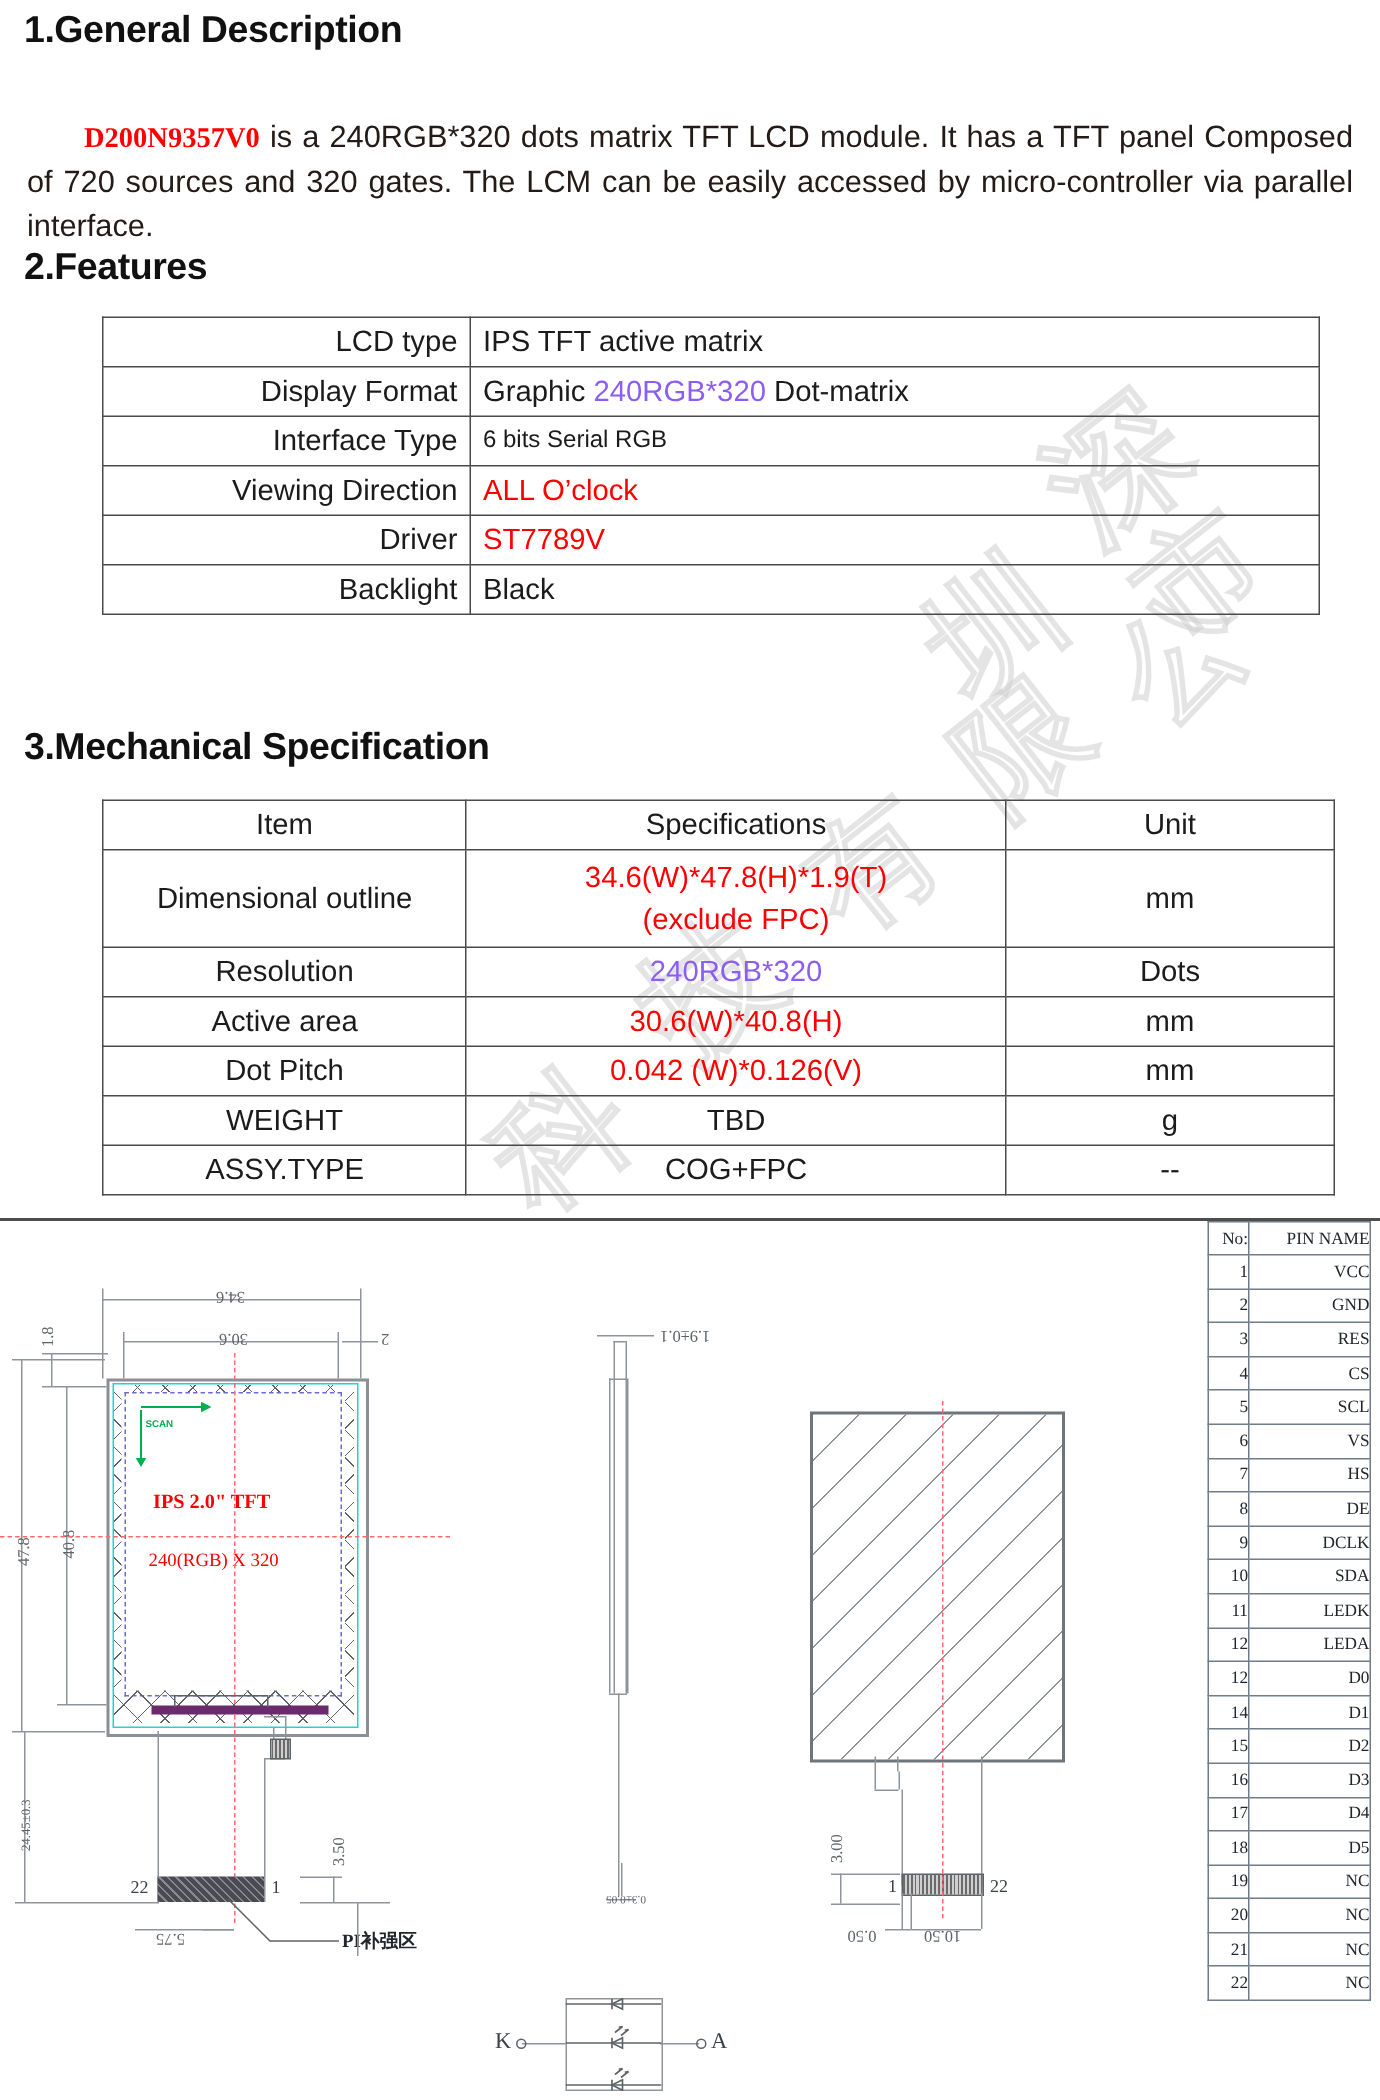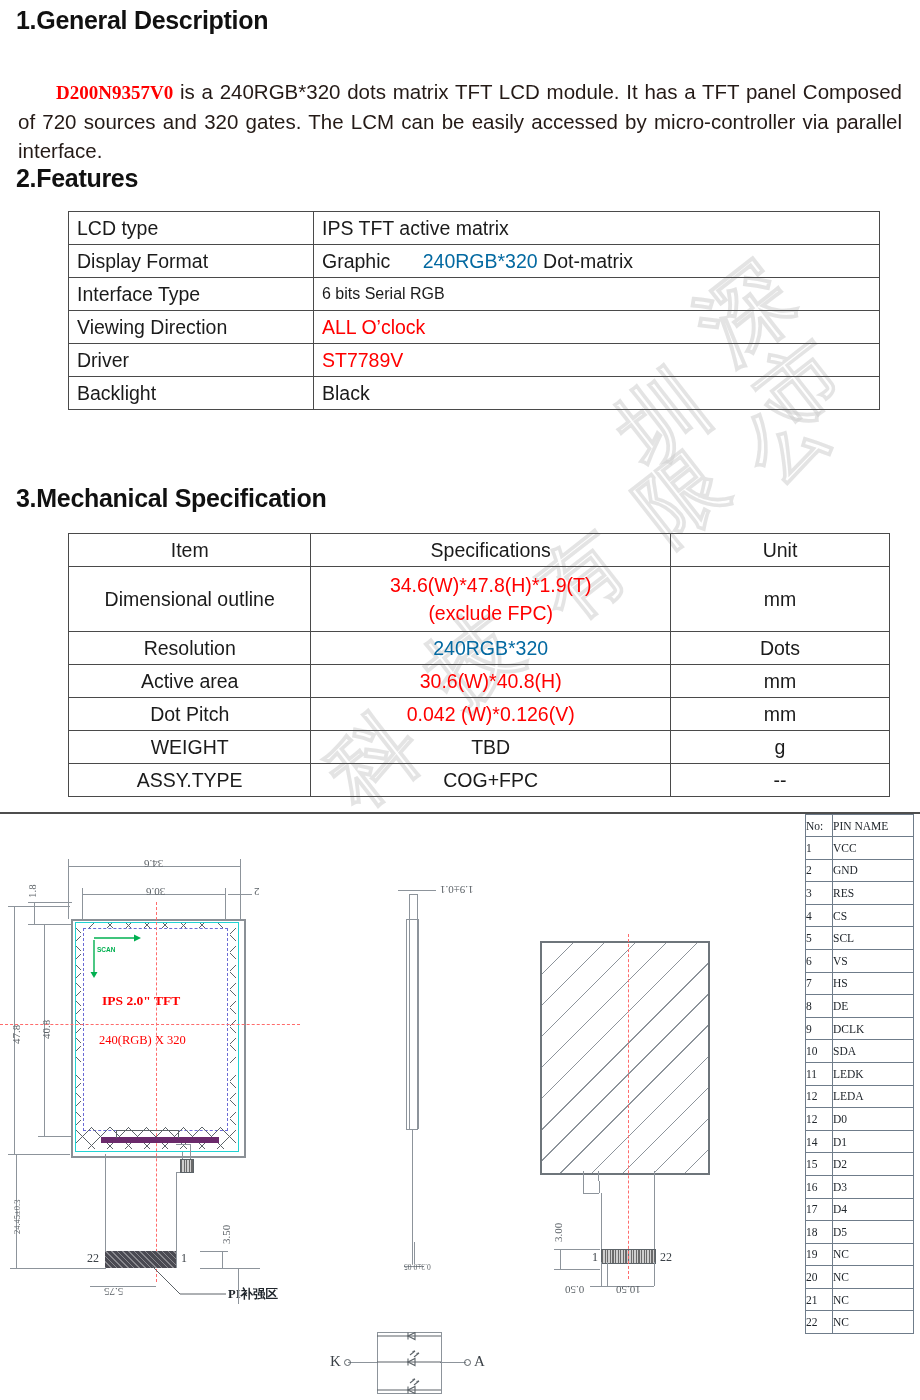--- a/index.html
+++ b/index.html
@@ -38,25 +38,25 @@
   table{border-collapse:collapse;position:absolute;z-index:3;background:transparent;}
   table td{
     border:1.6px solid #4a4a4a;
     font-size:19.5px;color:#1b1b1b;
     padding:0 8px;background:transparent;
   }
 
   
   #features-table{left:68px;top:211px;width:812px;}
   #features-table td{height:32px;}
-  #features-table td.k{width:228px;}
+  #features-table td.k{width:228px;text-align:right;}
   #features-table td.v{}
   #features-table td.small{font-size:16px;}
   .red{color:#ff0000;}
-  .dkred{color:#0369a1;margin-left:27px;}
+  .dkred{color:#8b5cf6;}
 
   
   #mech-table{left:68px;top:533px;width:822px;}
   #mech-table td{text-align:center;height:32px;}
   #mech-table td.c1{width:240px;}
   #mech-table td.c2{width:360px;}
   #mech-table td.c3{width:222px;}
   #mech-table td.tall{height:64px;line-height:28px;}
 
   
@@ -64,21 +64,21 @@
     position:absolute;left:0;top:812px;width:920px;height:588px;
     border-top:2.5px solid #4d4d4d;
     z-index:2;background:#fff;overflow:hidden;
   }
 
   
   #pin-table{position:absolute;left:805px;top:0px;border-collapse:collapse;z-index:4;}
   #pin-table td{
     border:1px solid #6f7c8a;
     font-family:"Liberation Serif",serif;
-    font-size:11.5px;color:#20262c;text-align:left;
+    font-size:11.5px;color:#20262c;text-align:right;
     height:21.6px;padding:0;background:#fff;
   }
   #pin-table td.no{width:26px;}
   #pin-table td.nm{width:80px;}
   #pin-table tr.hdr td{font-size:11.5px;height:21px;}
 
   
   .ln{position:absolute;background:#8d949b;}
   .h1{height:1px;}
   .v1{width:1px;}

